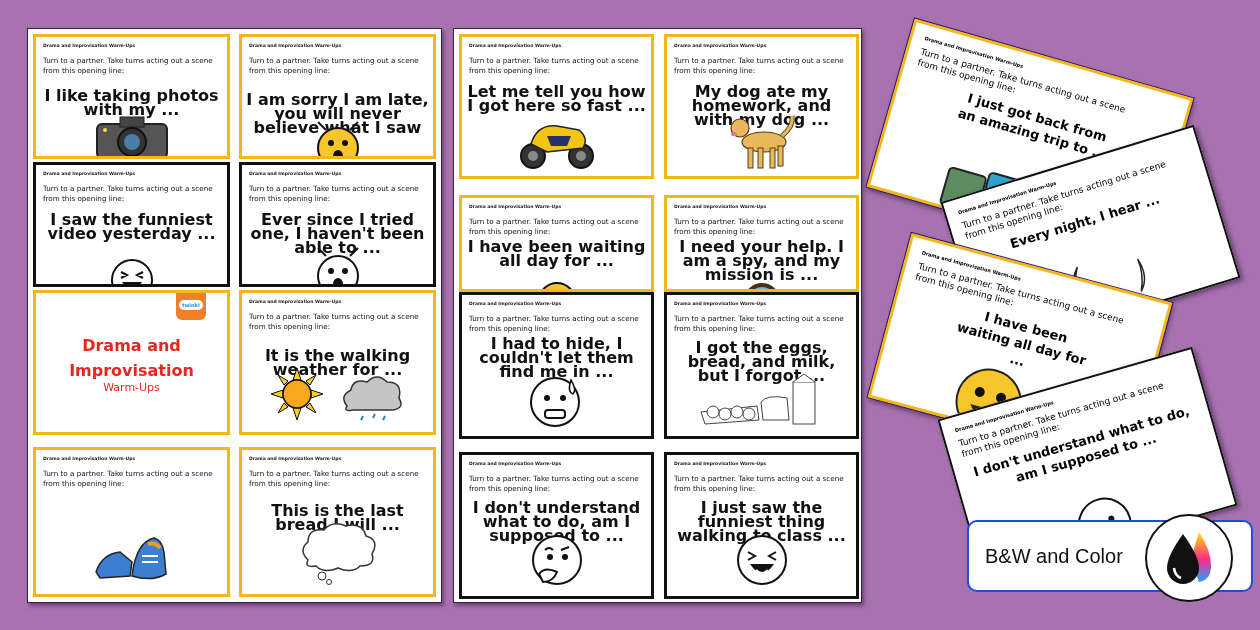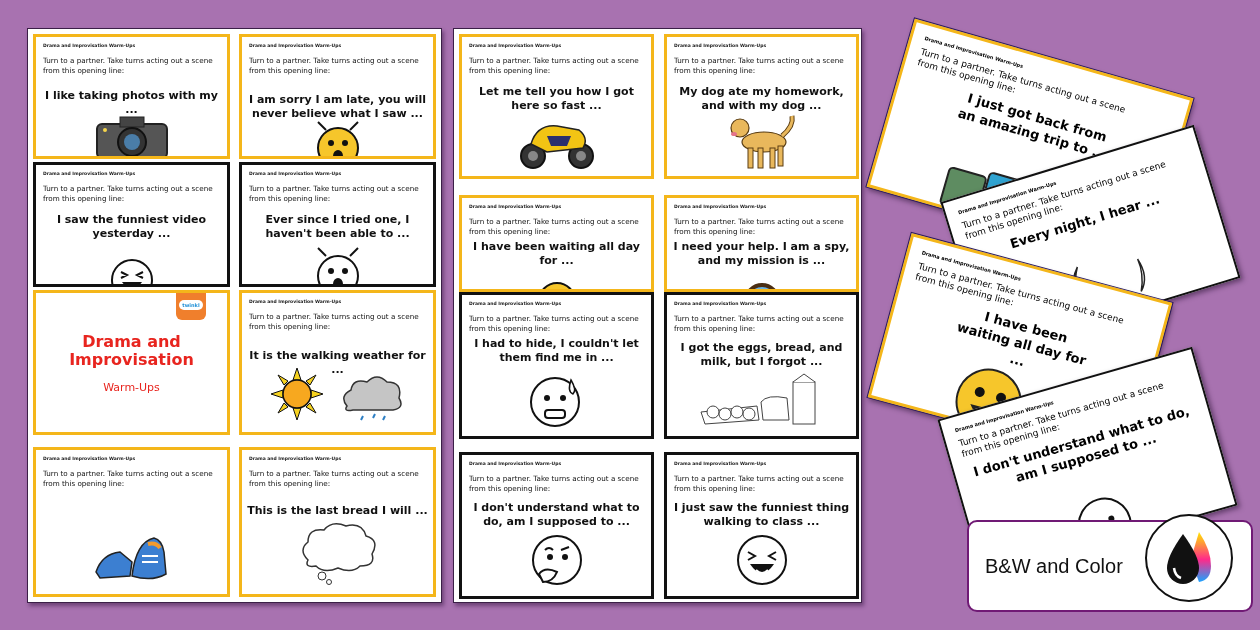--- a/index.html
+++ b/index.html
@@ -26,31 +26,31 @@
     position: absolute; left: 7px; top: 6px;
     font-size: 4.5px; font-weight: bold; color: #222;
     white-space: nowrap;
   }
   .card .instr {
     position: absolute; left: 7px; top: 19px; right: 6px;
     font-size: 7.2px; line-height: 9.5px; color: #111;
   }
   .card .prompt {
     position: absolute; left: 4px; right: 4px; top: 42px;
-    text-align: center; font-size: 11px; font-weight: bold;
+    text-align: center; font-size: 16px; font-weight: bold;
     line-height: 14px; color: #111;
   }
   .card .art {
     position: absolute; left: 0; right: 0; bottom: 0;
     display: flex; justify-content: center; align-items: flex-end;
   }
   .cover-title {
     position: absolute; left: 0; right: 0; top: 40px;
     text-align: center; color: #e8251f; font-weight: bold;
-    font-size: 16px; line-height: 18px;
+    font-size: 16px; line-height: 25px;
   }
   .cover-sub {
     position: absolute; left: 0; right: 0; top: 88px;
     text-align: center; color: #e8251f; font-size: 11px;
   }
   .twinkl {
     position: absolute; left: 140px; top: -3px; width: 30px; height: 30px;
     background: #f07f2c; border-radius: 0 0 6px 6px;
     display: flex; align-items: center; justify-content: center;
   }
@@ -61,22 +61,22 @@
   .tilt {
     position: absolute; background: #fff; overflow: hidden;
     box-shadow: 2px 3px 5px rgba(30,10,40,0.5);
   }
   .tilt.color { border: 3px solid #f4b61a; outline: 1px solid #2c1a5a; }
   .tilt.bw { border: 2px solid #111; }
   .tilt .hdr { position: absolute; left: 12px; top: 10px; font-size: 5px; font-weight: bold; }
   .tilt .instr { position: absolute; left: 12px; top: 22px; font-size: 9px; line-height: 11px; }
   .tilt .prompt { position: absolute; left: 10px; right: 10px; top: 50px; text-align: center; font-size: 13px; line-height: 17px; font-weight: bold; }
   .badge {
-    position: absolute; left: 967px; top: 520px; width: 286px; height: 92px;
-    background: #fff; border: 2px solid #701a75; border-radius: 10px;
+    position: absolute; left: 967px; top: 520px; width: 286px; height: 72px;
+    background: #fff; border: 2px solid #1d4ed8; border-radius: 10px;
     display: flex; align-items: center;
   }
   .badge .label { margin-left: 16px; font-size: 20px; color: #111; font-family: "Liberation Sans", sans-serif; }
   .badge .ink-circle {
     position: absolute; left: 176px; top: -8px; width: 88px; height: 88px;
     border-radius: 50%; background: #fff; border: 2px solid #111;
     display: flex; align-items: center; justify-content: center;
   }
 </style>
 </head>

